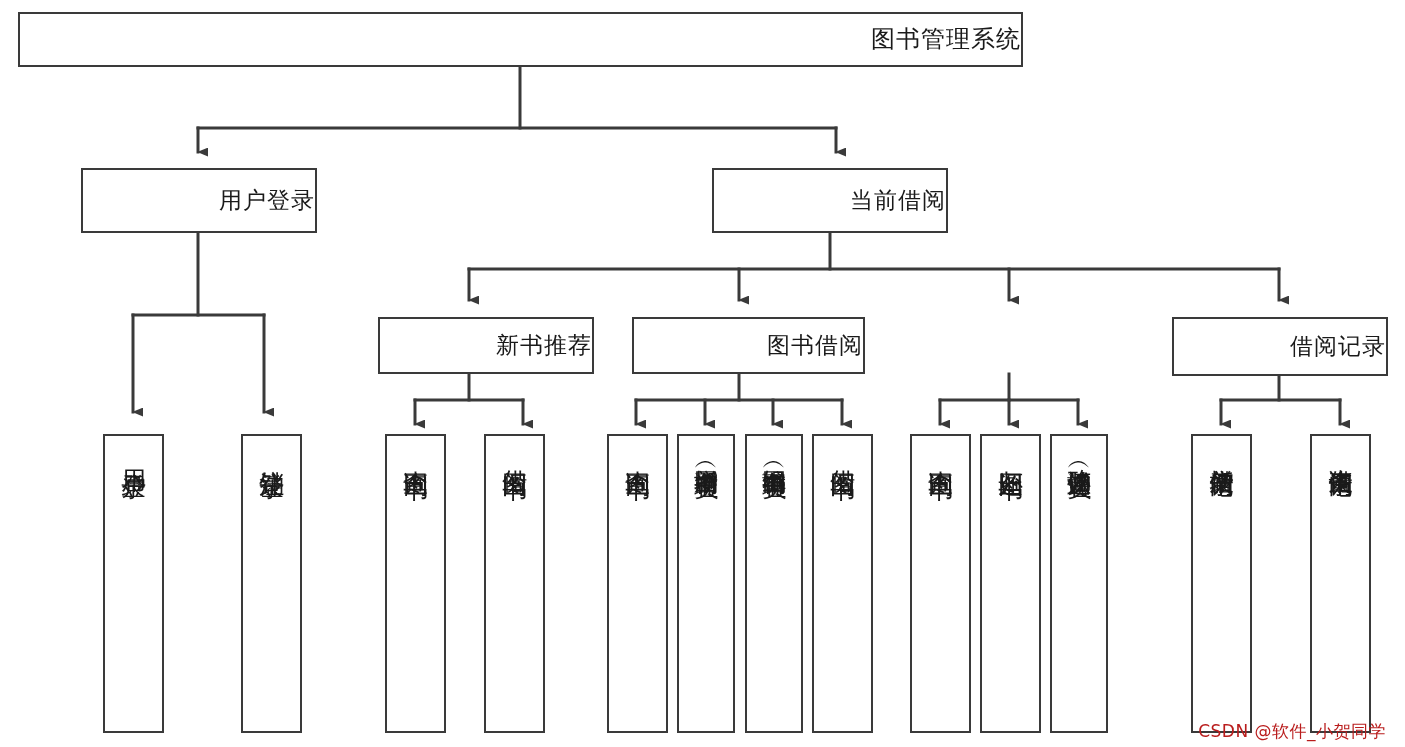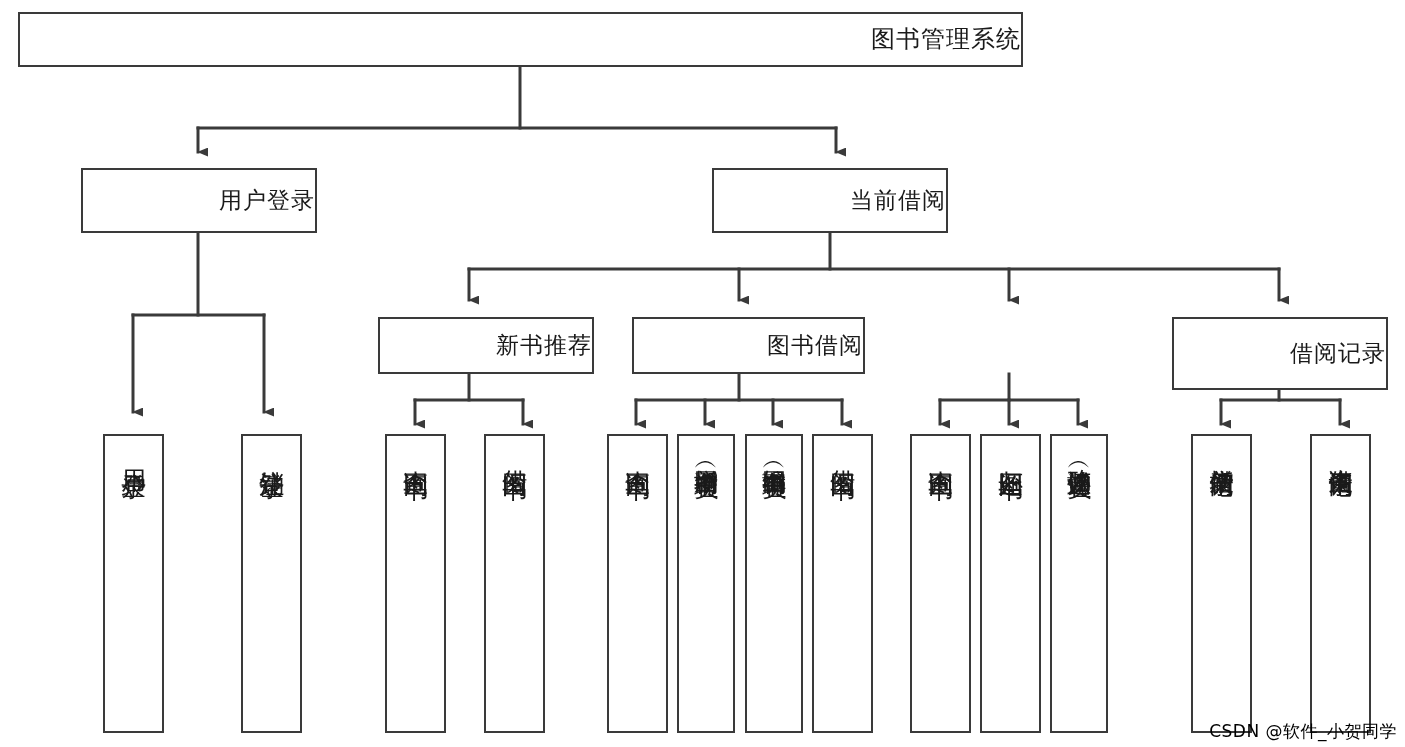--- a/index.html
+++ b/index.html
@@ -62,24 +62,24 @@
     line-height: 1.02;
     letter-spacing: 2px;
     white-space: nowrap;
   }
   .node.v.tall .node-label {
     font-size: 24px;
     letter-spacing: 1px;
   }
   #watermark {
     position: absolute;
-    right: 8px;
+    right: 19px;
     bottom: 4px;
     font-size: 17px;
-    color: #000000;
+    color: #b91c1c;
     letter-spacing: 0.5px;
     white-space: nowrap;
     font-family: "DejaVu Sans", "Liberation Sans", sans-serif;
   }
 </style>
 </head>
 <body>
 
 <div id="canvas">
 
@@ -145,21 +145,21 @@
   <div class="node h" style="left:712px; top:168px; width:236px; height:65px;">
     <span class="node-label">当前借阅</span>
   </div>
 
   <div class="node h" style="left:362px; top:317px; width:216px; height:57px;margin-left:16px;">
     <span class="node-label">新书推荐</span>
   </div>
   <div class="node h" style="left:632px; top:317px; width:233px; height:57px;">
     <span class="node-label">图书借阅</span>
   </div>
-  <div class="node h" style="left:1172px; top:317px; width:216px; height:73px;">
+  <div class="node h" style="left:1172px; top:317px; width:216px; height:59px;">
     <span class="node-label">借阅记录</span>
   </div>
 
   <div class="node v" style="left:103px; top:434px; width:61px; height:299px;">
     <span class="node-label">用户登录</span>
   </div>
   <div class="node v" style="left:241px; top:434px; width:61px; height:299px;">
     <span class="node-label">注销登录</span>
   </div>
 

